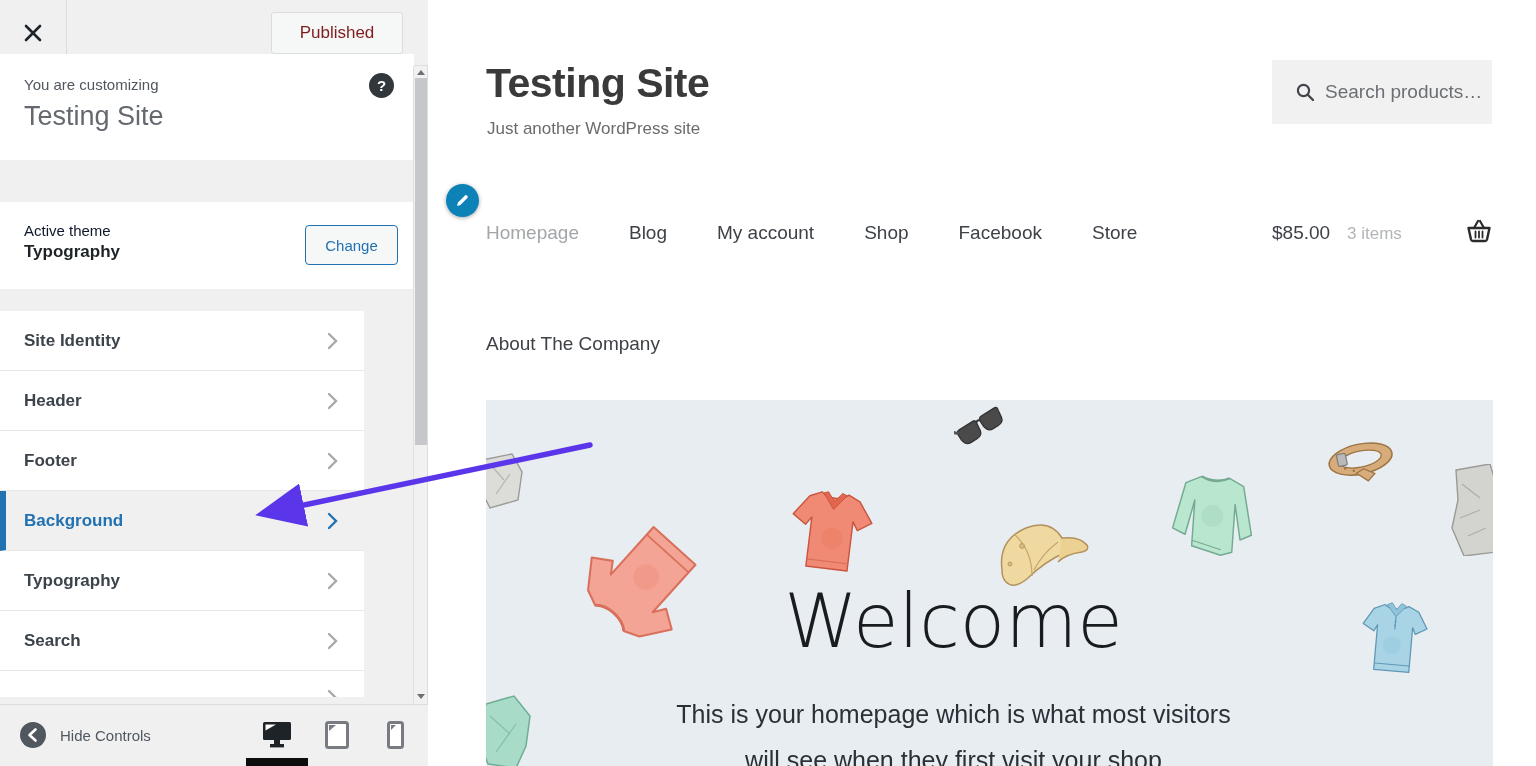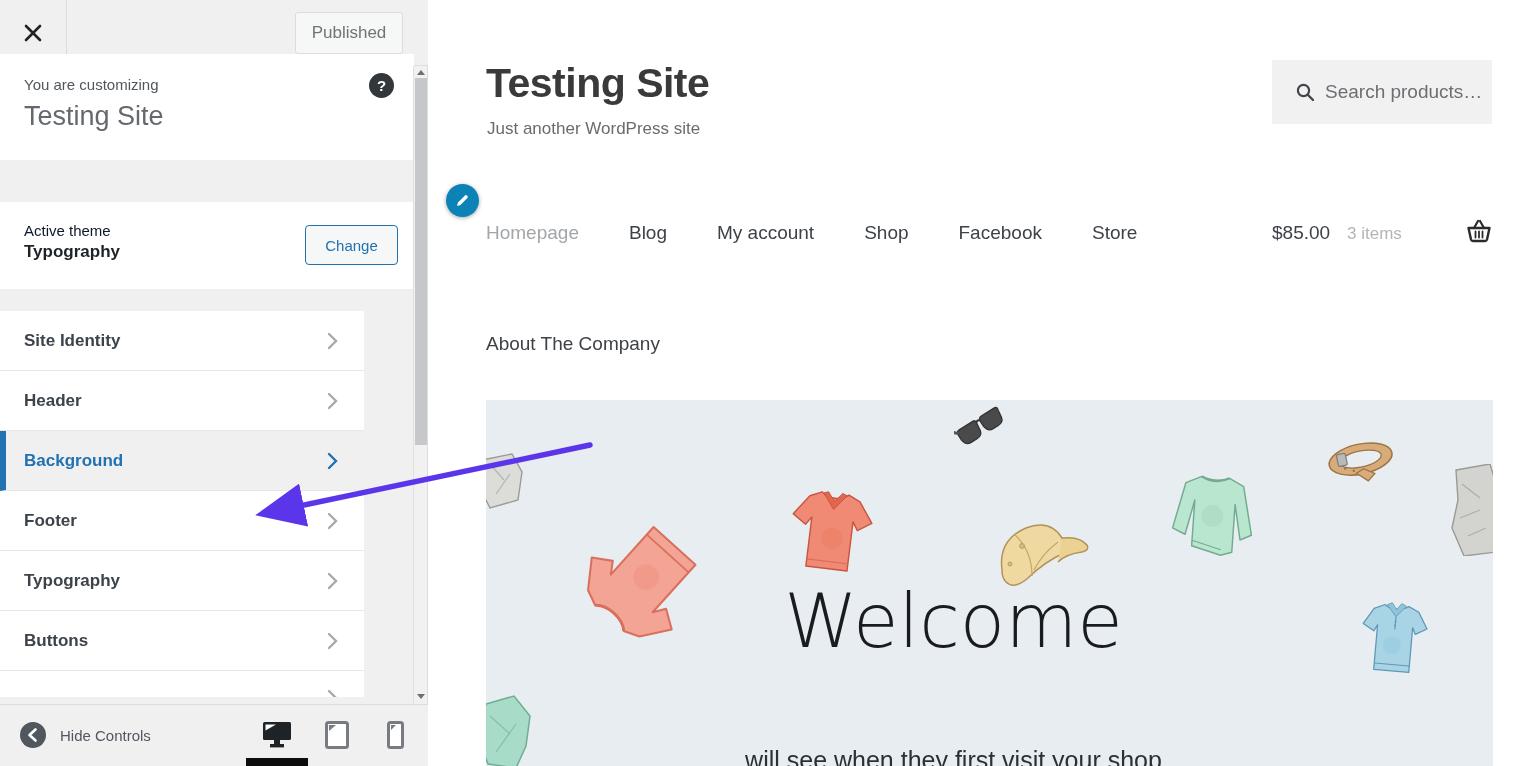--- a/index.html
+++ b/index.html
@@ -7,22 +7,22 @@
     font-family:"Liberation Sans", sans-serif; background:#fff; }
   .stage { position:relative; width:1536px; height:766px; overflow:hidden; }
 
   
   .customizer { position:absolute; left:0; top:0; width:428px; height:766px;
     background:#f0f0f1; border-right:1px solid #dcdcde; }
   .topbar { position:absolute; left:0; top:0; width:428px; height:66px;
     background:#f0f0f1; border-bottom:1px solid #dcdcde; }
   .close-btn { position:absolute; left:0; top:0; width:67px; height:65px;
     border-right:1px solid #dcdcde; display:flex; align-items:center; justify-content:center; cursor:pointer; }
-  .published-btn { position:absolute; right:25px; top:12px; width:108px; height:42px;
-    background:#f6f7f7; border:1px solid #dcdcde; border-radius:3px; color:#737373;
+  .published-btn { position:absolute; right:25px; top:12px; width:132px; height:42px;
+    background:#f6f7f7; border:1px solid #dcdcde; border-radius:3px; color:#7f1d1d;
     font-size:17px; display:flex; align-items:center; justify-content:center; }
   .panel { background:#fff; position:absolute; left:0; width:414px; }
   .intro-panel { top:54px; height:106px; padding:22px 24px 0 24px; }
   .eyebrow { font-size:15px; color:#50575e; }
   .cust-title { font-size:27px; font-weight:300; color:#646970; margin-top:8px; }
   .help-icon { position:absolute; right:20px; top:19px; width:25px; height:25px; border-radius:50%;
     background:#32373c; color:#fff; font-size:15px; font-weight:bold;
     display:flex; align-items:center; justify-content:center; cursor:pointer; }
   .theme-panel { top:202px; height:87px; padding:20px 24px 0 24px; }
   .theme-label { font-size:15px; color:#0f172a; }
@@ -130,40 +130,40 @@
         <svg class="chev" width="11" height="18" viewBox="0 0 11 18">
             <path d="M2 2 L9 9 L2 16" fill="none" stroke="currentColor" stroke-width="2.4" stroke-linecap="round"></path>
           </svg>
       </div>
       <div class="menu-row">
         <span class="menu-label">Header</span>
         <svg class="chev" width="11" height="18" viewBox="0 0 11 18">
             <path d="M2 2 L9 9 L2 16" fill="none" stroke="currentColor" stroke-width="2.4" stroke-linecap="round"></path>
           </svg>
       </div>
+      <div class="menu-row">
+        <span class="menu-label">Footer</span>
+        <svg class="chev" width="11" height="18" viewBox="0 0 11 18">
+            <path d="M2 2 L9 9 L2 16" fill="none" stroke="currentColor" stroke-width="2.4" stroke-linecap="round"></path>
+          </svg>
+      </div>
       <div class="menu-row active">
         <span class="menu-label">Background</span>
         <svg class="chev" width="11" height="18" viewBox="0 0 11 18">
             <path d="M2 2 L9 9 L2 16" fill="none" stroke="currentColor" stroke-width="2.4" stroke-linecap="round"></path>
           </svg>
       </div>
       <div class="menu-row">
-        <span class="menu-label">Footer</span>
-        <svg class="chev" width="11" height="18" viewBox="0 0 11 18">
-            <path d="M2 2 L9 9 L2 16" fill="none" stroke="currentColor" stroke-width="2.4" stroke-linecap="round"></path>
-          </svg>
-      </div>
-      <div class="menu-row">
         <span class="menu-label">Typography</span>
         <svg class="chev" width="11" height="18" viewBox="0 0 11 18">
             <path d="M2 2 L9 9 L2 16" fill="none" stroke="currentColor" stroke-width="2.4" stroke-linecap="round"></path>
           </svg>
       </div>
       <div class="menu-row">
-        <span class="menu-label">Buttons</span>
+        <span class="menu-label">Search</span>
         <svg class="chev" width="11" height="18" viewBox="0 0 11 18">
             <path d="M2 2 L9 9 L2 16" fill="none" stroke="currentColor" stroke-width="2.4" stroke-linecap="round"></path>
           </svg>
       </div>
       <div class="menu-row partial">
         <svg class="chev" width="11" height="18" viewBox="0 0 11 18">
             <path d="M2 2 L9 9 L2 16" fill="none" stroke="currentColor" stroke-width="2.4" stroke-linecap="round"></path>
           </svg>
       </div>
     </div>
@@ -326,20 +326,21 @@
           <circle cx="48" cy="58" r="11" fill="#97cadf" opacity="0.6"></circle>
         </g>
       </svg>
 
       <svg class="illo" style="left:-10px; top:294px;" width="58" height="76" viewBox="0 0 58 76">
         <path d="M10 10 L38 2 L54 22 L50 52 L40 74 L12 70 L2 44 Z" fill="#a8dcc8" stroke="#6fae94" stroke-width="1.5"></path>
         <path d="M14 22 L34 40 M20 58 L40 30" fill="none" stroke="#86bfa7" stroke-width="1.2"></path>
       </svg>
 
       <div class="hero-heading">Welcome</div>
+      <div class="hero-line hero-line1">This is your homepage which is what most visitors</div>
       <div class="hero-line hero-line2">will see when they first visit your shop</div>
     </div>
   </div>
 
   <svg class="arrow-overlay">
     <defs>
       <marker id="ah" markerWidth="9" markerHeight="8" refX="7" refY="4" orient="auto">
         <polygon points="0,0 9,4 0,8" fill="#5b35ea"></polygon>
       </marker>
     </defs>

